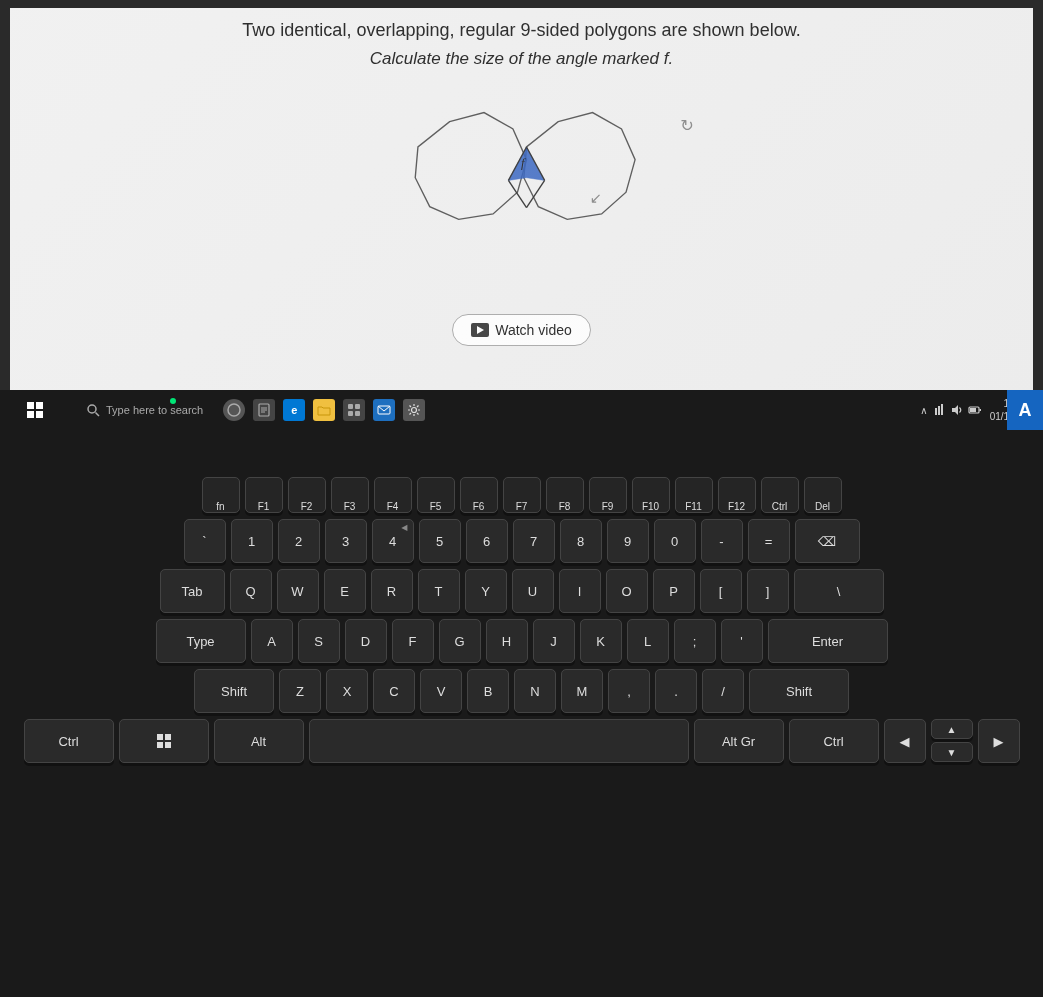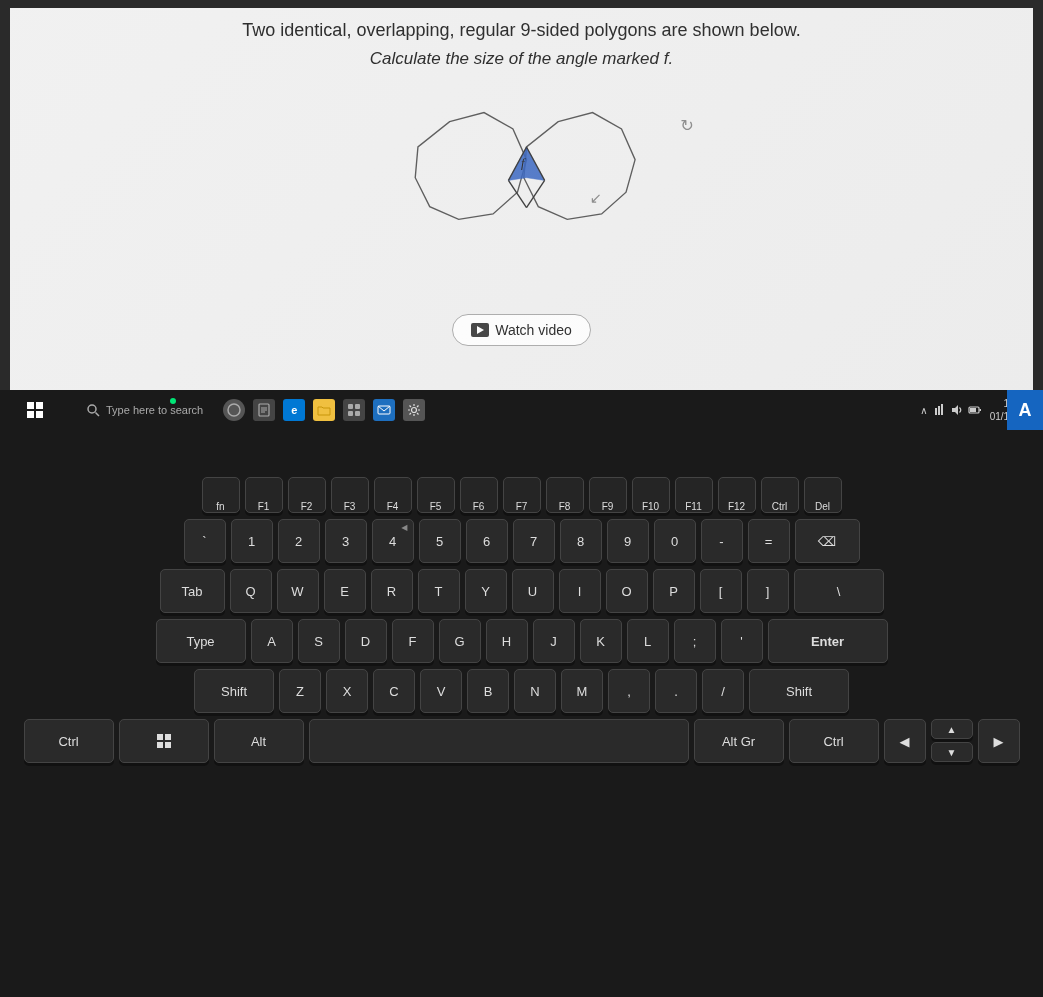--- a/index.html
+++ b/index.html
@@ -193,21 +193,21 @@
       display: flex;
       align-items: center;
       justify-content: center;
       cursor: pointer;
       position: relative;
       box-shadow: 0 3px 0 #111;
     }
 
     .key.wide { min-width: 65px; }
     .key.wider { min-width: 90px; }
-    .key.widest { min-width: 120px; font-weight: bold; }
+    .key.widest { min-width: 120px; }
     .key.space { min-width: 380px; }
     .key.function { height: 36px; min-width: 38px; font-size: 10px; background: #252525; align-items: flex-end; }
 
     .key-label-top {
       position: absolute;
       top: 3px;
       right: 5px;
       font-size: 8px;
       color: #888;
     }

